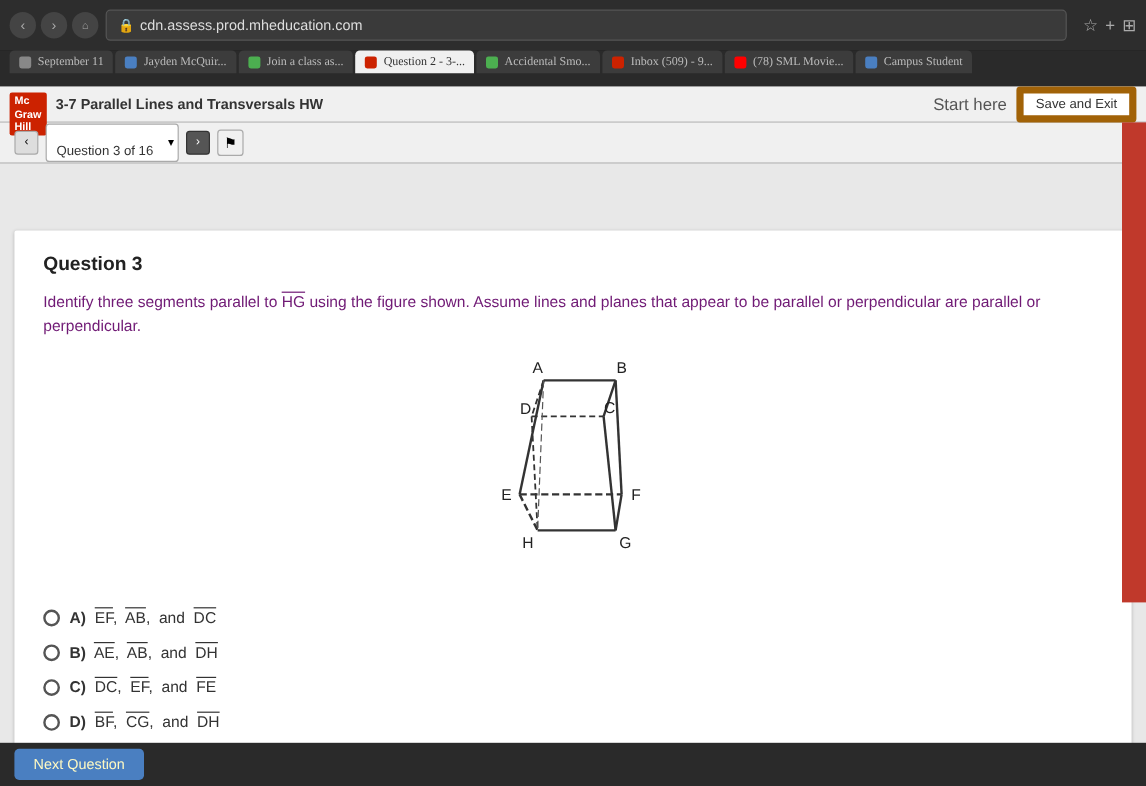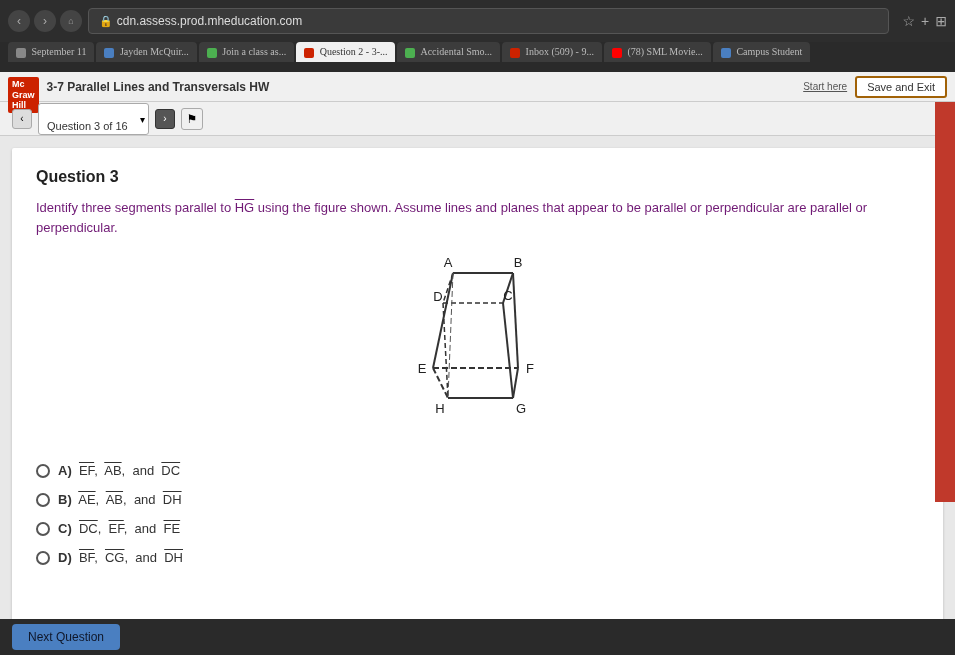--- a/index.html
+++ b/index.html
@@ -114,21 +114,21 @@
       color: #333;
     }
     .toolbar-right {
       margin-left: auto;
       display: flex;
       align-items: center;
       gap: 8px;
     }
     .save-exit-btn {
       background: white;
-      border: 2px solid #a16207;
+      border: 6px solid #a16207;
       border-radius: 3px;
       padding: 3px 10px;
       font-size: 11px;
       color: #333;
       cursor: pointer;
     }
 
     
     .question-nav {
       background: #f0f0f0;
@@ -188,20 +188,21 @@
       justify-content: center;
       font-size: 12px;
     }
 
     
     .main-content {
       background: #e8e8e8;
       padding: 0;
       display: flex;
       height: calc(655px - 42px - 30px - 30px - 34px);
+      align-items: flex-end;
     }
 
     .question-paper {
       background: white;
       margin: 12px;
       flex: 1;
       border-radius: 2px;
       box-shadow: 0 1px 3px rgba(0,0,0,0.2);
       padding: 20px 24px;
       overflow-y: auto;
@@ -275,21 +276,21 @@
       left: 0;
       right: 0;
       height: 36px;
       background: #2a2a2a;
       display: flex;
       align-items: center;
       padding: 0 12px;
     }
     .next-question-btn {
       background: #4a7fc1;
-      color: #0f172a;
+      color: #fef9c3;
       border: none;
       border-radius: 4px;
       padding: 6px 16px;
       font-size: 12px;
       cursor: pointer;
     }
 
     
     .red-sidebar {
       position: absolute;
@@ -356,21 +357,21 @@
 </div>
 
 <div class="toolbar">
   <div class="toolbar-logo">
     <span>Mc</span><br>
     <span>Graw</span><br>
     <span>Hill</span>
   </div>
   <span class="toolbar-title">3-7 Parallel Lines and Transversals HW</span>
   <div class="toolbar-right">
-    <span style="font-size:10px;color:#555;text-decoration:underline;cursor:pointer;">Start here</span>
+    <span style="font-size:14px;color:#555;cursor:pointer;">Start here</span>
     <button class="save-exit-btn">Save and Exit</button>
   </div>
 </div>
 
 <div class="question-nav">
   <button class="nav-arrow-btn">‹</button>
   <div class="question-select-wrapper">
     <select class="question-select"><option>Question 3 of 16</option></select>
   </div>
   <button class="nav-arrow-btn" style="background:#555;color:white;border-color:#333;">›</button>

